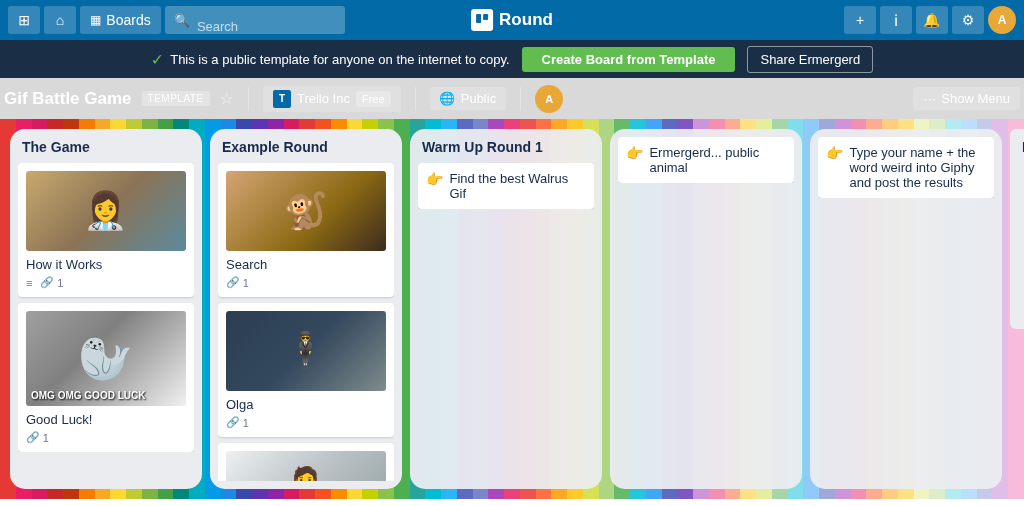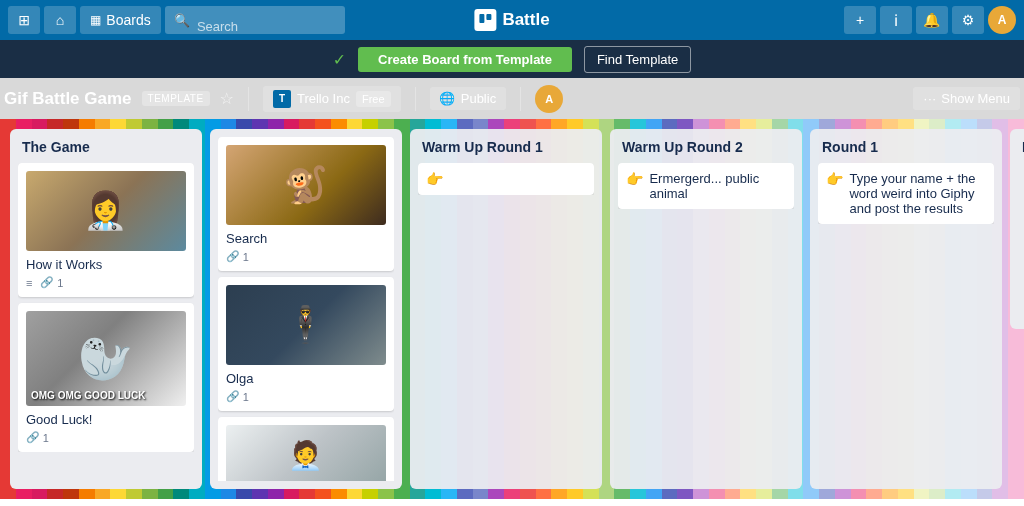--- a/index.html
+++ b/index.html
@@ -244,21 +244,21 @@
       display: flex;
       gap: 8px;
       padding: 10px 10px;
       height: 100%;
       overflow: hidden;
     }
 
     
     .list {
       background: #EBECF0;
-      border-radius: 6px;
+      border-radius: 15px;
       width: 192px;
       min-width: 192px;
       max-height: 360px;
       display: flex;
       flex-direction: column;
       padding: 8px;
     }
     .list-header {
       font-size: 14px;
       font-weight: 700;
@@ -432,21 +432,21 @@
     <span style="color:rgba(255,255,255,0.7);font-size:13px;margin-top:12px;">Search</span>
   </div>
 
   <div class="trello-logo">
     <div class="trello-logo-icon">
       <svg width="14" height="14" viewBox="0 0 14 14">
         <rect x="1" y="1" width="5" height="9" rx="1" fill="#026AA7"></rect>
         <rect x="8" y="1" width="5" height="6" rx="1" fill="#026AA7"></rect>
       </svg>
     </div>
-    <span style="font-size:17px;font-weight:700;">Battle</span>
+    <span style="font-size:17px;font-weight:700;">Round</span>
   </div>
 
   <div class="nav-right">
     <button class="nav-icon-btn">
       <span>+</span>
     </button>
     <button class="nav-icon-btn">
       <span style="font-size:16px;">ℹ</span>
     </button>
     <button class="nav-icon-btn">
@@ -455,23 +455,24 @@
     <button class="nav-icon-btn">
       <span>⚙</span>
     </button>
     <div class="nav-avatar">A</div>
   </div>
 </div>
 
 <div class="template-banner">
   <div class="template-banner-text">
     <span class="check-circle">✓</span>
+    <span>This is a public template for anyone on the internet to copy.</span>
   </div>
   <button class="btn-create-board">Create Board from Template</button>
-  <button class="btn-share">Find Template</button>
+  <button class="btn-share">Share Ermergerd</button>
 </div>
 
 <div class="board-header">
   <span class="board-title">Gif Battle Game</span>
   <span class="badge-template">TEMPLATE</span>
   <button class="star-btn">
     <span>☆</span>
   </button>
   <div class="divider-v"></div>
   <div class="workspace-badge">
@@ -595,20 +596,21 @@
             <div class="card-meta-item">
               <span>🔗</span>
               <span>1</span>
             </div>
           </div>
         </div>
       </div>
     </div>
 
     <div class="list">
+      <div class="list-header">Example Round</div>
       <div class="list-cards">
 
         <div class="card">
           <div class="img-monkey">
             <span style="font-size:36px;">🐒</span>
           </div>
           <div class="card-title">Search</div>
           <div class="card-meta">
             <div class="card-meta-item">
               <span>🔗</span>
@@ -637,39 +639,38 @@
         </div>
       </div>
     </div>
 
     <div class="list list-warmup">
       <div class="list-header">Warm Up Round 1</div>
       <div class="list-cards">
         <div class="card">
           <div class="card-pointer">
             <span class="pointer-emoji">👉</span>
+            <span>Find the best Walrus Gif</span>
           </div>
         </div>
       </div>
     </div>
 
     <div class="list list-warmup">
-      <div class="list-header">Warm Up Round 2</div>
       <div class="list-cards">
         <div class="card">
           <div class="card-pointer">
             <span class="pointer-emoji">👉</span>
             <span>Ermergerd... public animal</span>
           </div>
         </div>
       </div>
     </div>
 
     <div class="list list-warmup">
-      <div class="list-header">Round 1</div>
       <div class="list-cards">
         <div class="card">
           <div class="card-pointer">
             <span class="pointer-emoji">👉</span>
             <span>Type your name + the word weird into Giphy and post the results</span>
           </div>
         </div>
       </div>
     </div>
 

